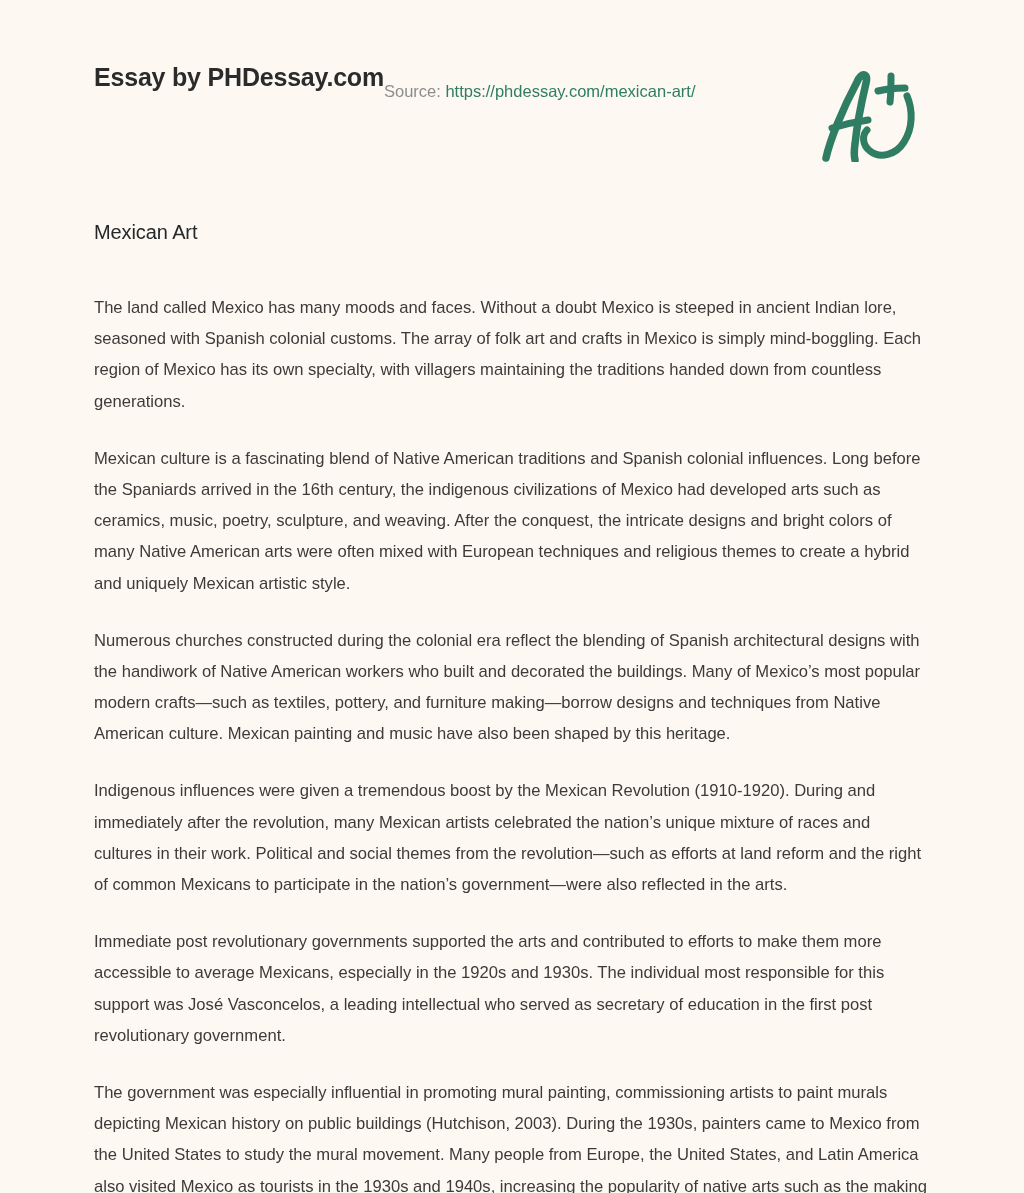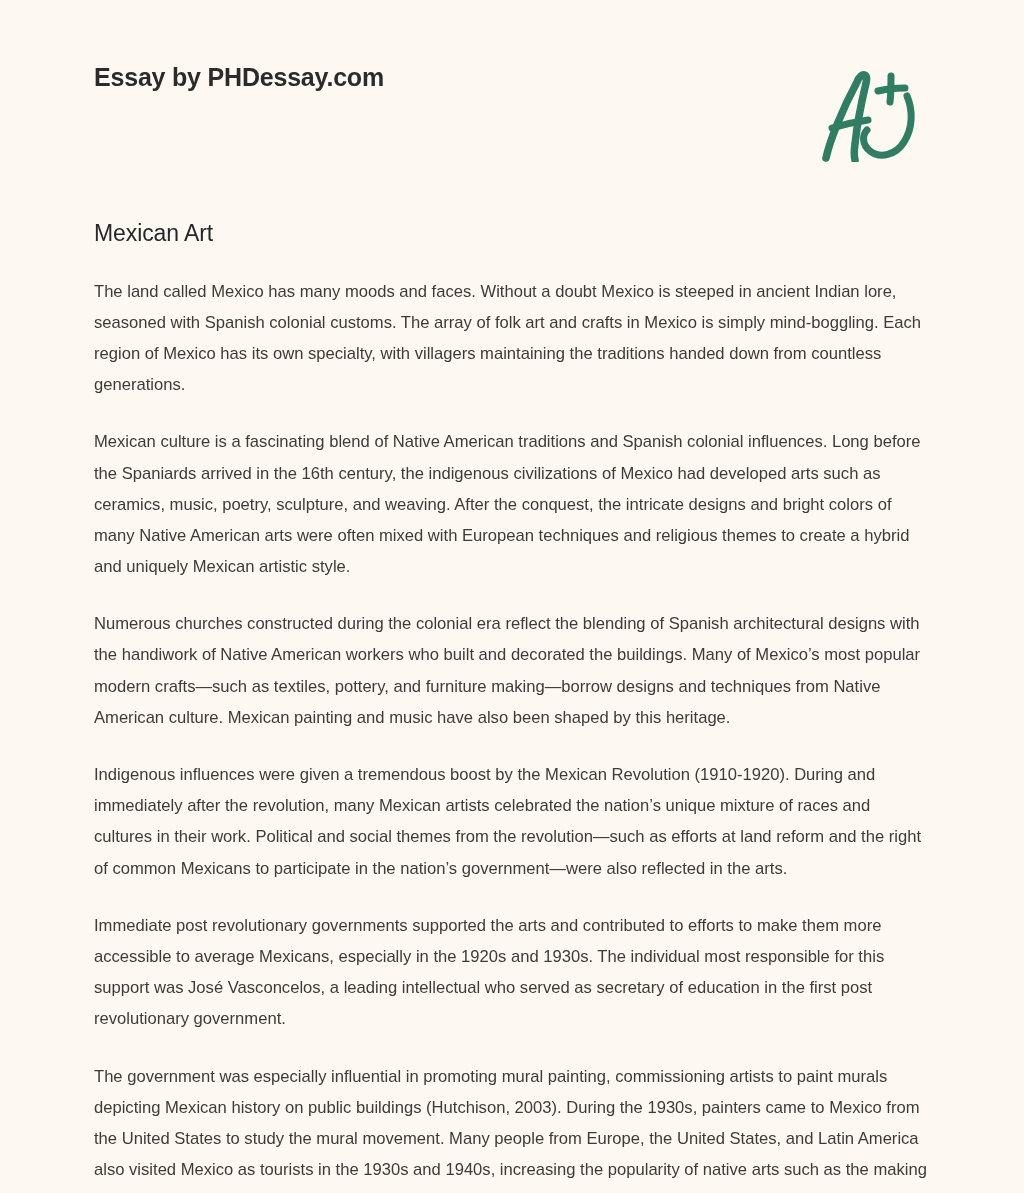--- a/index.html
+++ b/index.html
@@ -74,24 +74,24 @@
     flex: none;
   }
 
   
   .content {
     padding: 0 88px 0 94px;
     margin-top: 58px;
   }
 
   .doc-title {
-    font-size: 23px;
+    font-size: 20px;
     font-weight: 500;
     color: #25282b;
-    margin: 0 0 28px 0;
+    margin: 0 0 48px 0;
     letter-spacing: -0.1px;
     line-height: 1.2;
   }
 
   .para {
     font-size: 16.6px;
     line-height: 1.88;
     color: #3d3b3a;
     margin: 0 8px 26px 0;
     max-width: 846px;
@@ -105,20 +105,24 @@
 </head>
 <body>
 
 <div class="page">
 
   <div class="header">
 
     <div class="header-left">
       <div class="brand-title">Essay by PHDessay.com</div>
 
+      <div class="source-line">
+        <span class="source-label">Source:</span>
+        <a class="source-url" href="#">https://phdessay.com/mexican-art/</a>
+      </div>
     </div>
 
     <svg class="logo" viewBox="0 0 112 96" aria-hidden="true">
 
       <path d="M14 92 C18 74 30 44 45 16 C47 11 50 8 53 9 C55 10 55 13 54 17 C50 34 45 58 43 78 C42 85 42 90 43 94" fill="none" stroke="#2f7d63" stroke-width="7.5" stroke-linecap="round" stroke-linejoin="round"></path>
 
       <path d="M20 62 C30 59 42 56 56 54" fill="none" stroke="#2f7d63" stroke-width="7" stroke-linecap="round"></path>
 
       <path d="M79 10 C79 18 79 28 78 36" fill="none" stroke="#2f7d63" stroke-width="7" stroke-linecap="round"></path>
 

